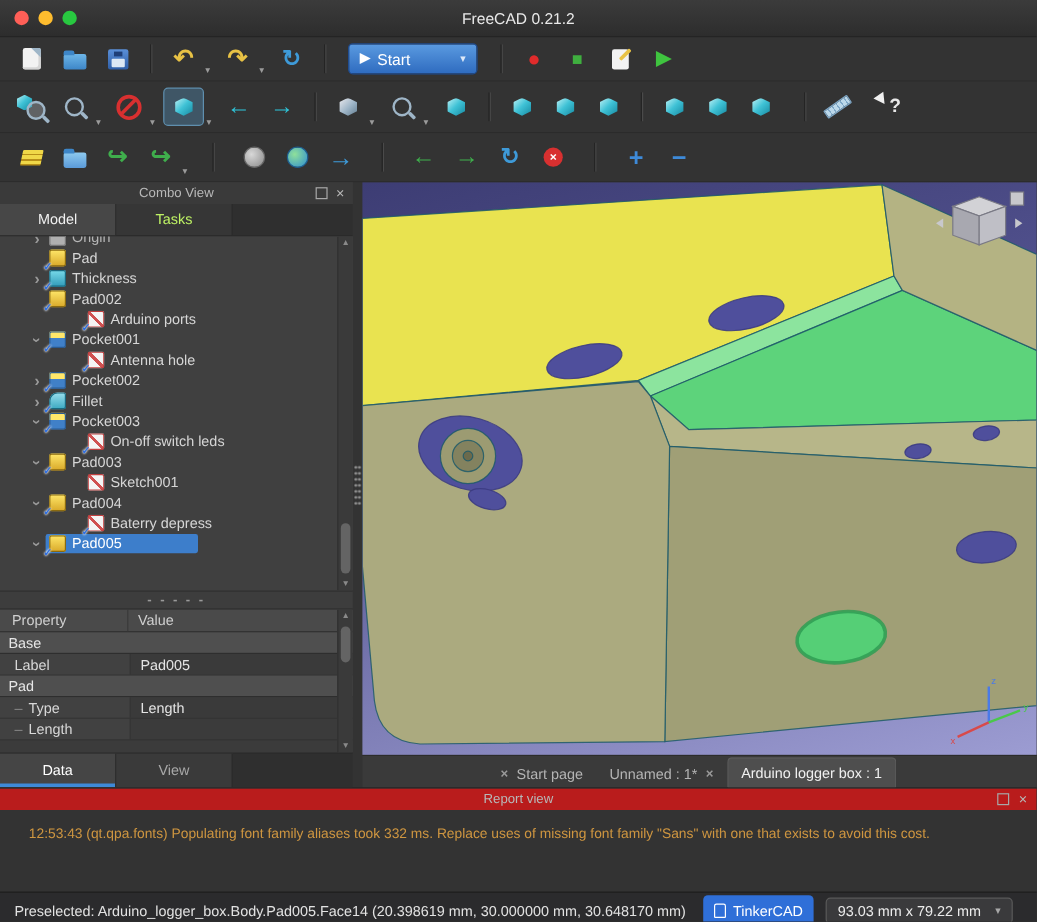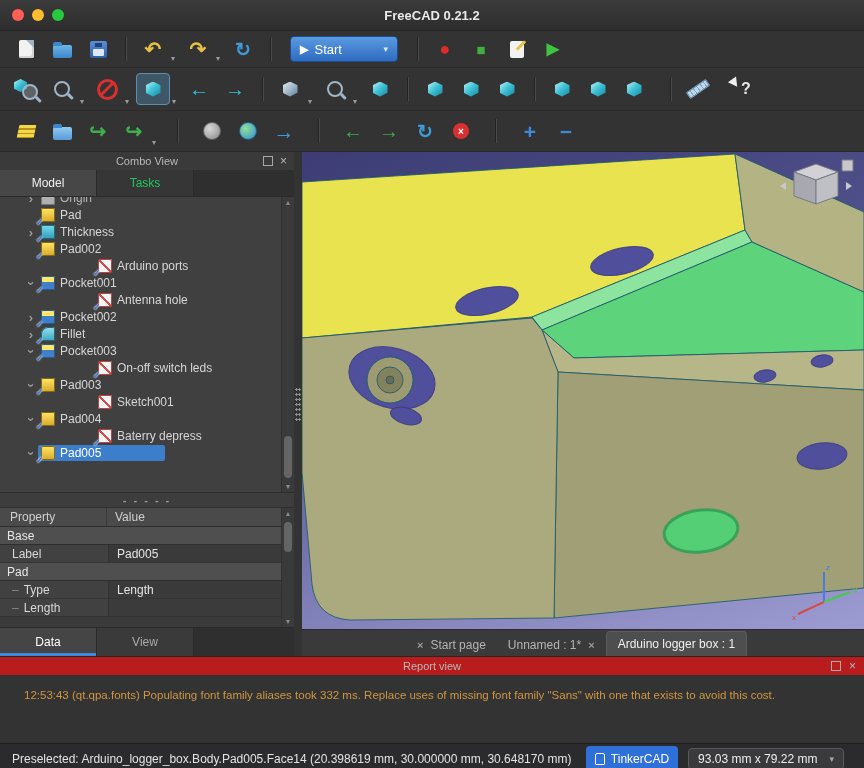--- a/index.html
+++ b/index.html
@@ -4,21 +4,21 @@
 <style>
   html,body{margin:0;padding:0;width:864px;height:768px;overflow:hidden;background:#333;
     font-family:"Liberation Sans",sans-serif;color:#ddd;-webkit-user-select:none;}
 
   
   .titlebar{height:30px;background:linear-gradient(#3b3b3b,#2d2d2d);border-bottom:1px solid #242424;
     display:flex;align-items:center;position:relative;}
   .lights{position:absolute;left:12px;display:flex;gap:8px;}
   .light{width:12px;height:12px;border-radius:50%;}
   .l-red{background:#ff5f57}.l-yel{background:#febc2e}.l-grn{background:#28c840}
-  .wtitle{margin:0 auto;font-size:13px;font-weight:bold;color:#e9e9e9}
+  .wtitle{margin:0 auto;font-size:13px;font-weight:normal;color:#e9e9e9}
 
   
   .toolbar{display:flex;align-items:center;padding:0 8px;background:#333;border-bottom:1px solid #2b2b2b;}
   #tb1{height:36px}#tb2{height:42px}#tb3{height:40px}
   .b{width:32px;height:30px;border-radius:4px;display:flex;align-items:center;justify-content:center;
      position:relative;margin:0 2px;flex:none;}
   .b.selbtn{background:#3f5666;border:1px solid #5f8fae;}
   .car{width:10px;font-size:8px;color:#9b9b9b;align-self:flex-end;margin:0 2px 4px -3px;flex:none;text-align:center}
   .sep{width:1px;height:24px;background:#242424;box-shadow:1px 0 0 #4a4a4a;margin:0 9px;flex:none}
   .g{font-weight:bold;line-height:1}
@@ -66,28 +66,28 @@
 
   
   .content{display:flex;height:504px;background:#333}
   .lpanel{width:294px;flex:none;display:flex;flex-direction:column;background:#3c3c3c}
   .chead{height:18px;background:#3a3a3a;display:flex;align-items:center;justify-content:center;
     font-size:11px;color:#b8b8b8;position:relative}
   .chead .ricons{position:absolute;right:7px;display:flex;gap:7px;align-items:center}
   .expico{width:8px;height:8px;border:1px solid #a8a8a8}
   .closeico{color:#b8b8b8;font-size:12px;line-height:1}
   .ctabs{height:26px;display:flex;background:#2f2f2f;border-bottom:1px solid #2a2a2a}
-  .ctab{width:96px;display:flex;align-items:center;justify-content:center;font-size:12px;color:#22c55e;
+  .ctab{width:96px;display:flex;align-items:center;justify-content:center;font-size:12px;color:#bef264;
     background:#363636;border-right:1px solid #2a2a2a}
   .ctab.active{background:#474747;color:#f0f0f0}
 
   .tree{position:relative;height:298px;background:#404040;overflow:hidden;padding-top:0}
   .trow{display:flex;align-items:center;height:17px;font-size:12px;color:#d6d6d6;white-space:nowrap}
   .trow:first-child{margin-top:-7px;color:#b5b5b5}
-  .d0{padding-left:24px}.d1{padding-left:95px}
+  .d0{padding-left:24px}.d1{padding-left:70px}
   .arr{width:14px;flex:none;color:#9a9a9a;font-size:13px;line-height:1;text-align:center;font-weight:bold}
   .arr.dn{transform:rotate(90deg)}
   .twrap{display:flex;align-items:center;gap:5px;padding:1px 3px;border-radius:2px}
   .sel .twrap{background:#3d7ecb;color:#fff;padding-right:64px}
   .tico{width:14px;height:14px;flex:none;position:relative;border-radius:2px}
   .ti-pad{background:linear-gradient(180deg,#ffe76a,#d8a828);box-shadow:inset 0 0 0 1px #8a6a10}
   .ti-pocket{background:linear-gradient(180deg,#ffe76a 40%,#4080c8 40%);box-shadow:inset 0 0 0 1px #2a5a90}
   .ti-thick{background:linear-gradient(180deg,#7adceb,#2f9ab8);box-shadow:inset 0 0 0 1px #1a6a80}
   .ti-fillet{background:linear-gradient(180deg,#9be0ee,#3aa8c0);border-radius:50% 2px 2px 2px;box-shadow:inset 0 0 0 1px #1a6a80}
   .ti-sketch{background:#f4f4f4;box-shadow:inset 0 0 0 1px #c04040;

